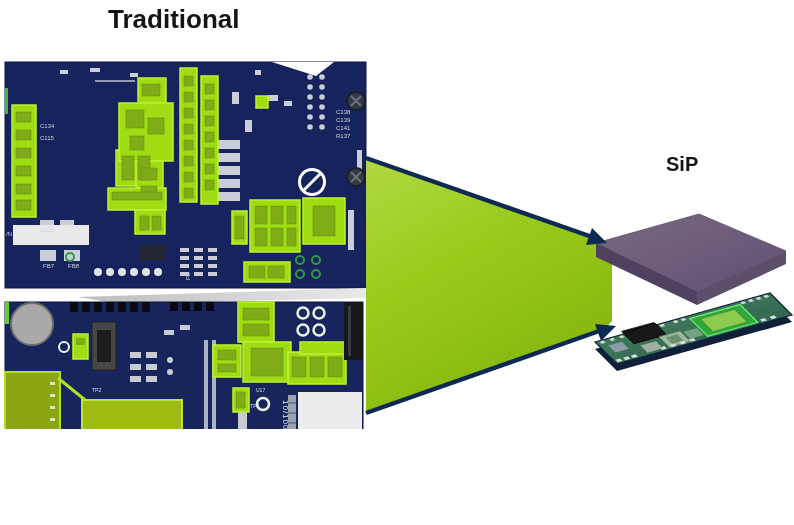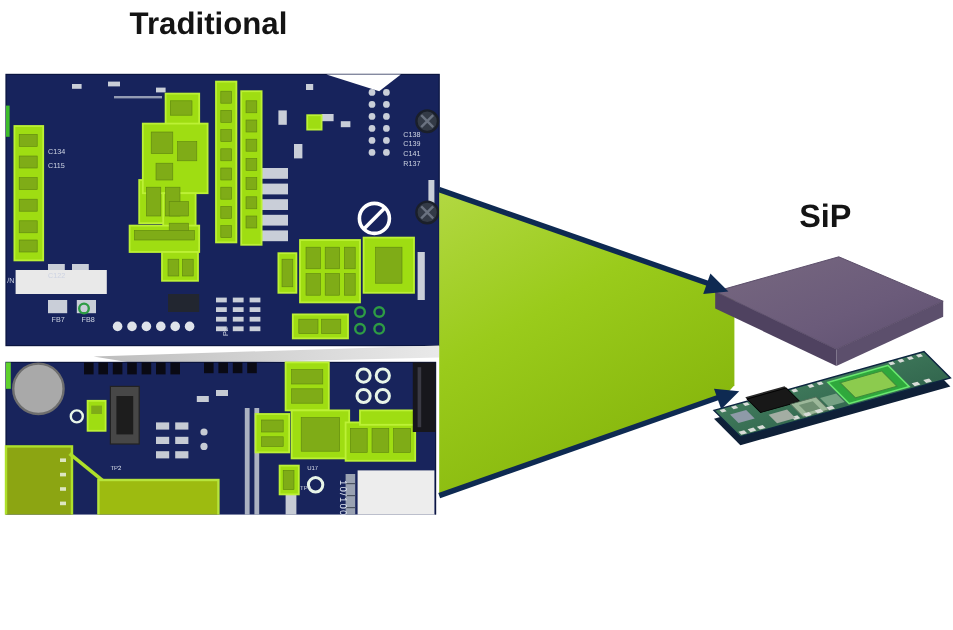--- a/index.html
+++ b/index.html
@@ -1,20 +1,20 @@
 <!DOCTYPE html>
 <html><head>
 <meta charset="utf-8">
 <style>
   html,body{margin:0;padding:0;background:#fff;}
   #canvas{position:relative;width:794px;height:429px;background:#fff;overflow:hidden;
           font-family:"Liberation Sans",sans-serif;}
   .big-label{position:absolute;font-weight:bold;color:#141414;letter-spacing:0;}
   #lbl-traditional{left:108px;top:4px;font-size:26px;}
-  #lbl-sip{left:666px;top:165px;font-size:27px;}
+  #lbl-sip{left:666px;top:153px;font-size:20px;}
   svg{position:absolute;left:0;top:0;}
   text{font-family:"Liberation Sans",sans-serif;}
 </style>
 </head>
 <body>
 
 <div id="canvas">
 
   <div id="lbl-traditional" class="big-label">Traditional</div>
   <div id="lbl-sip" class="big-label">SiP</div>

